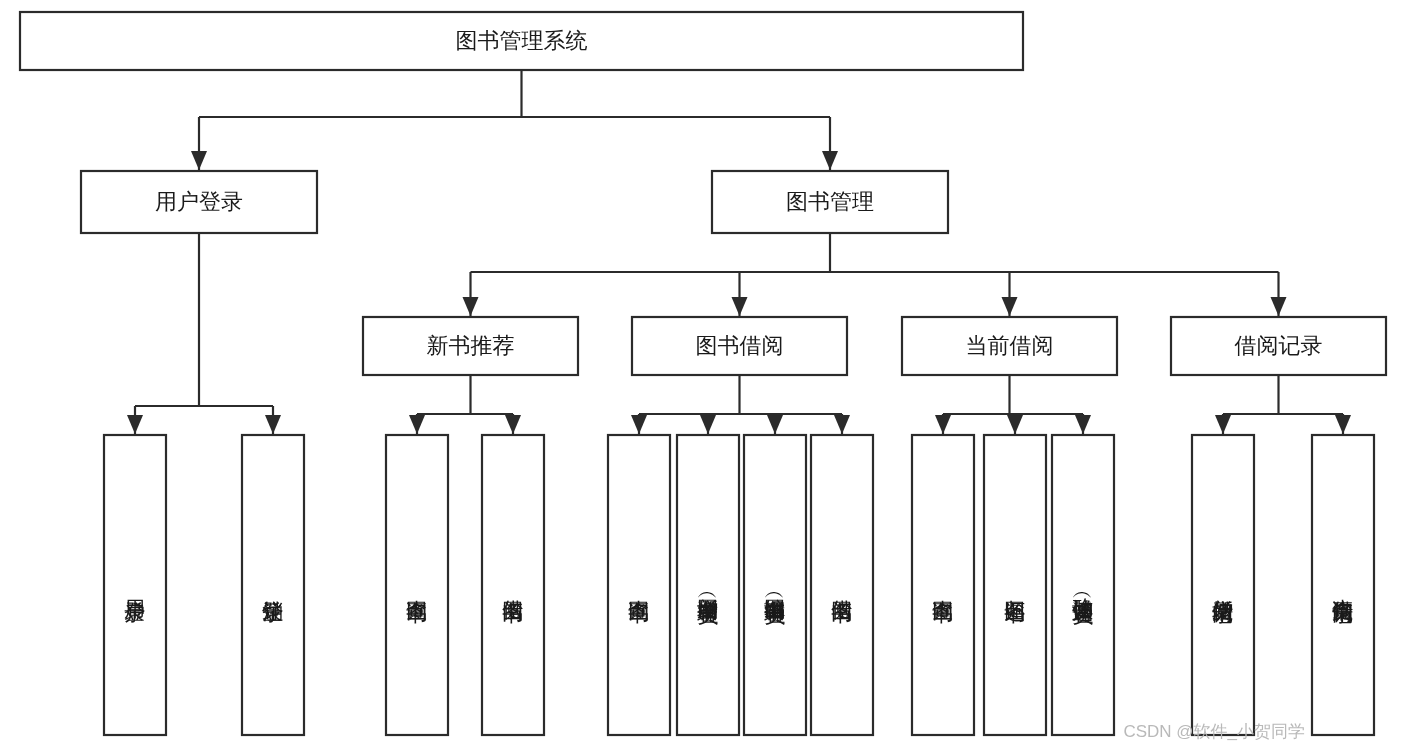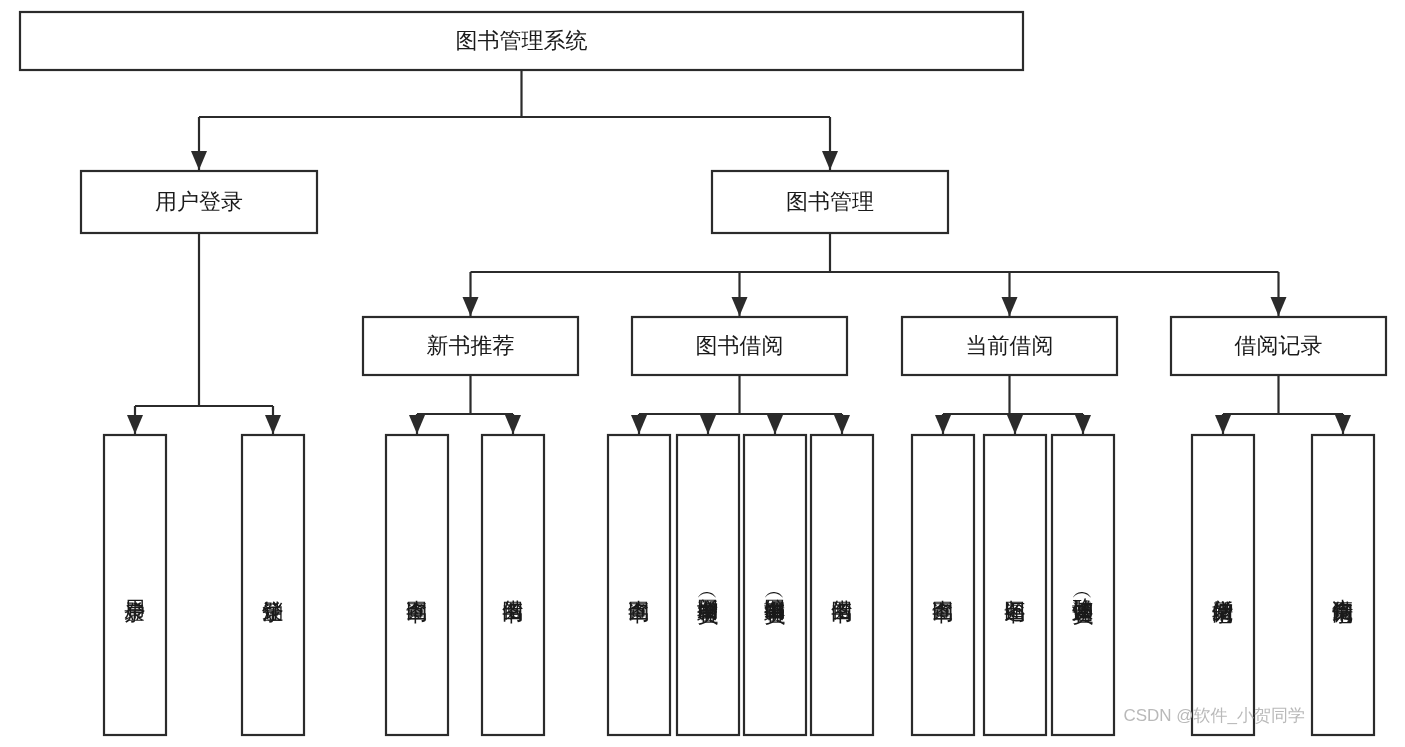--- a/index.html
+++ b/index.html
@@ -60,21 +60,21 @@
     font-size: 21px;
     line-height: 1.12;
     color: #1a1a1a;
     letter-spacing: 1px;
     white-space: nowrap;
     pointer-events: none;
   }
   .watermark {
     position: absolute;
     right: 10px;
-    bottom: 20px;
+    bottom: 4px;
     font-family: "Liberation Sans", "DejaVu Sans", sans-serif;
     font-size: 17px;
     color: #b9b9b9;
     white-space: nowrap;
     user-select: none;
   }
 </style>
 </head>
 <body>
 

